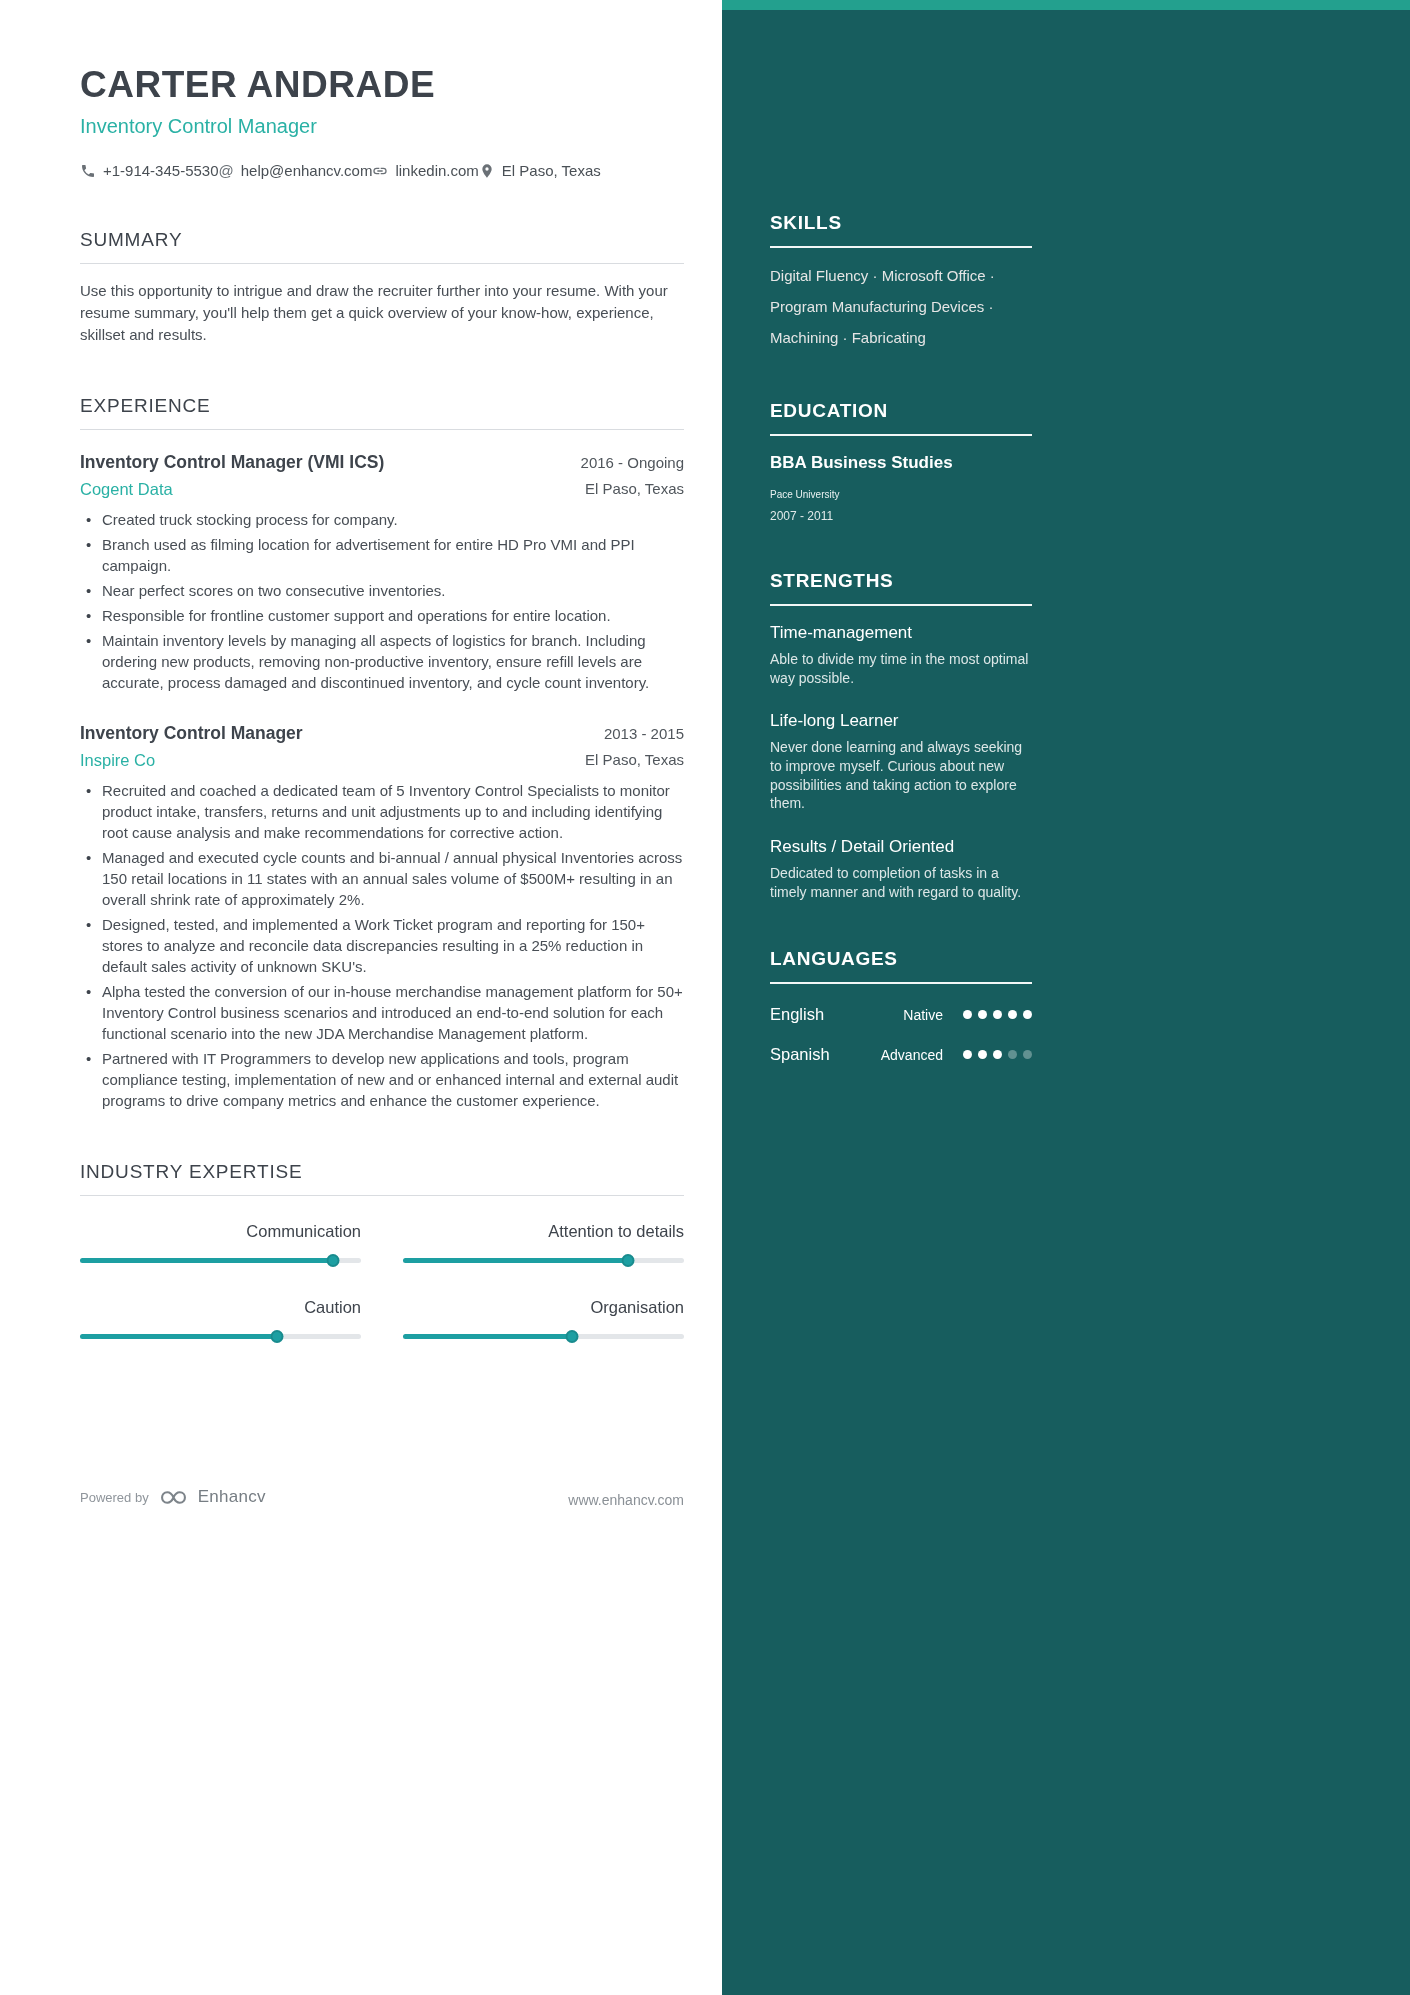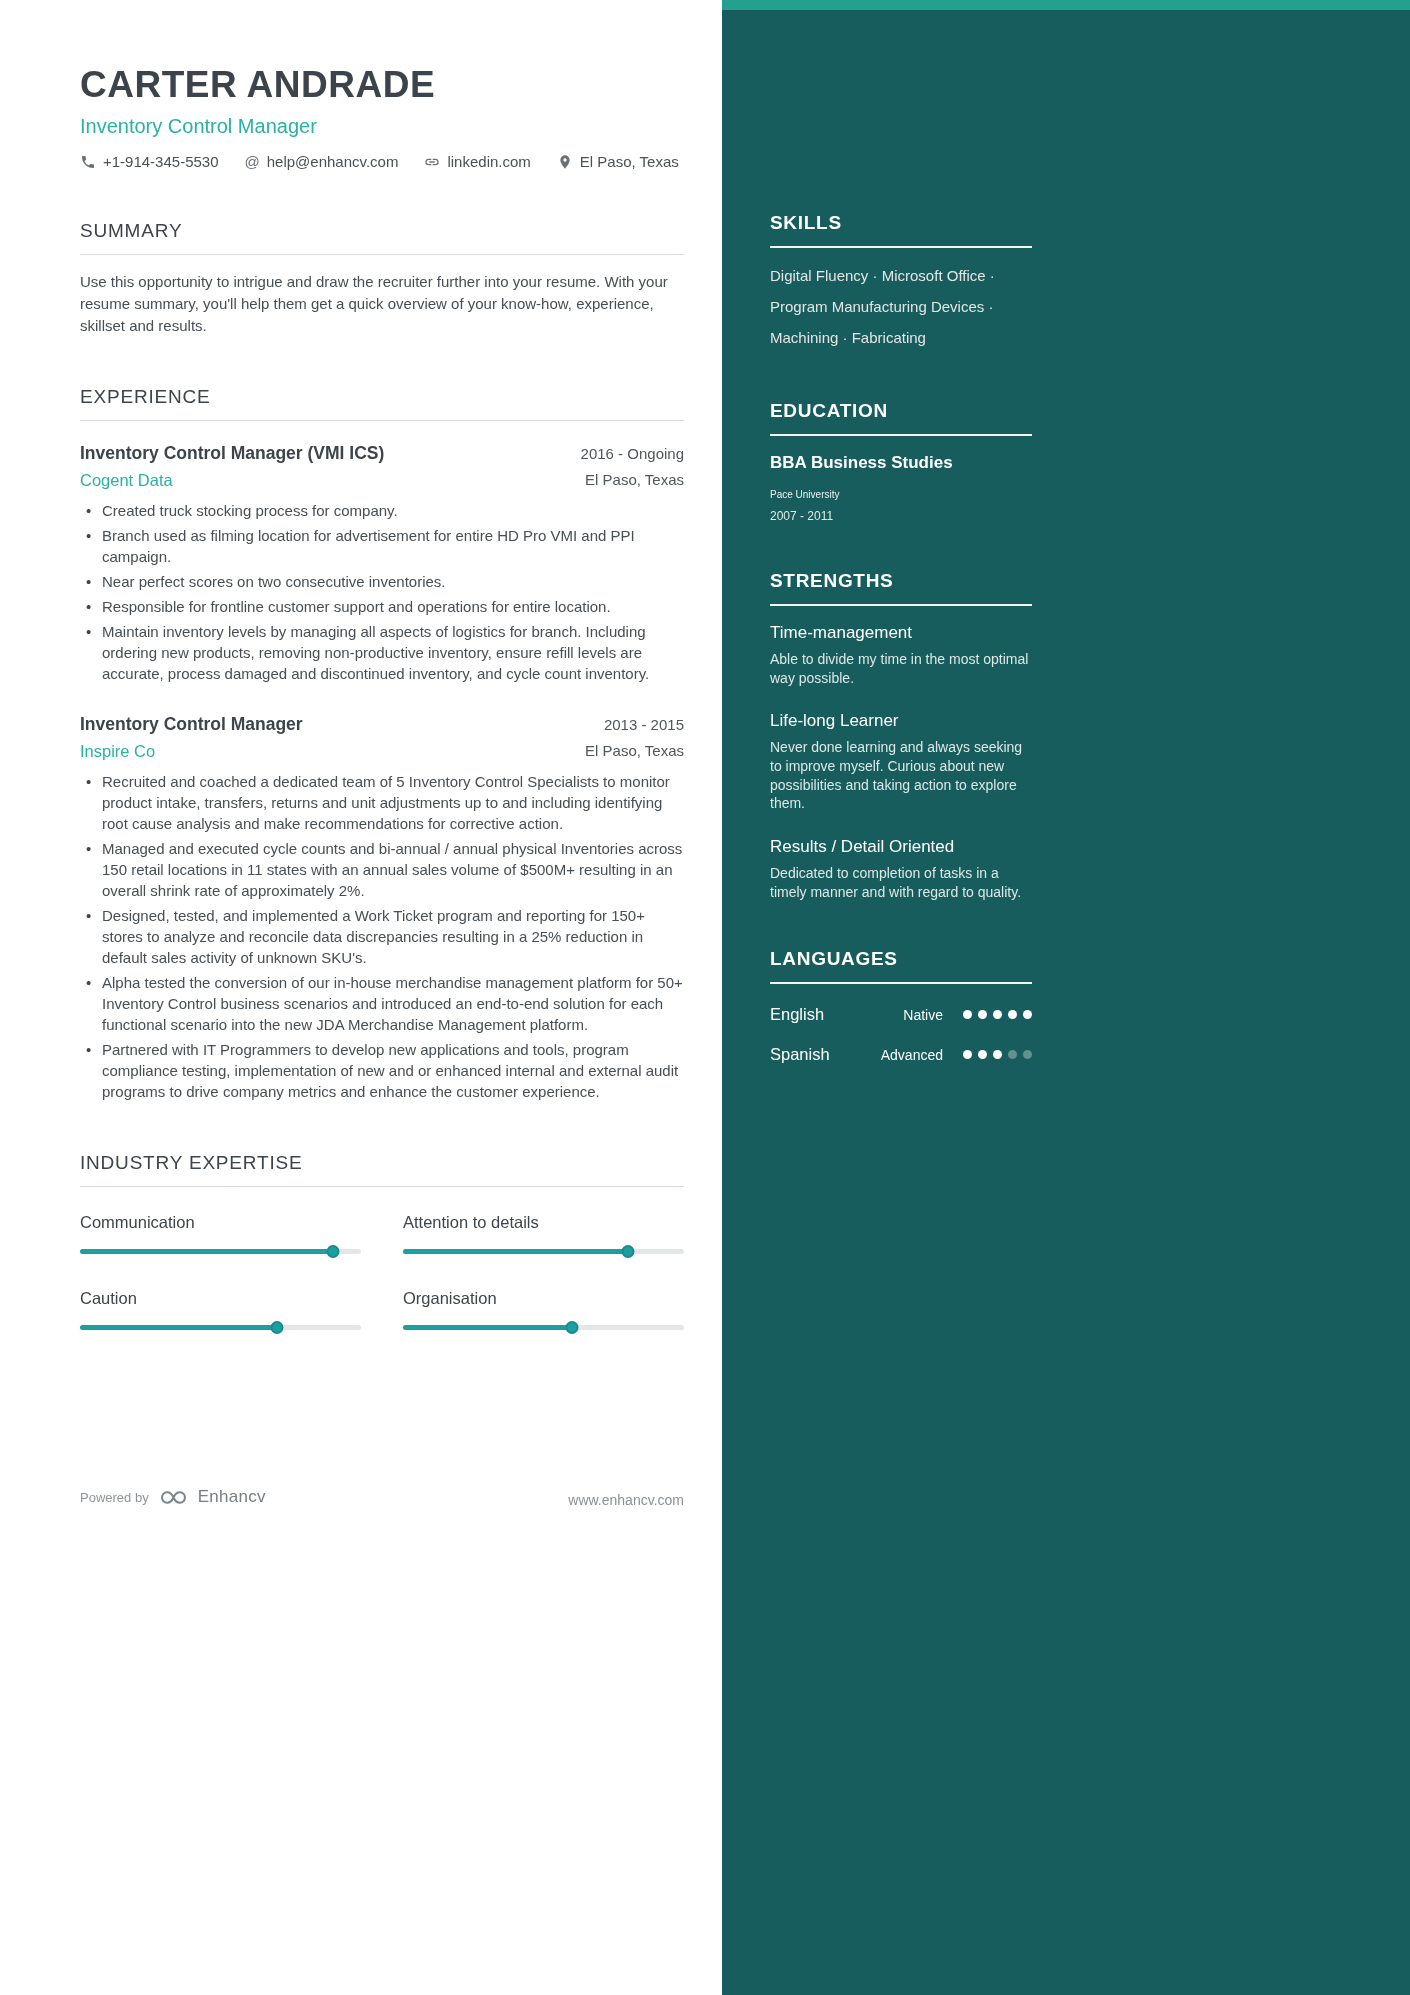--- a/index.html
+++ b/index.html
@@ -35,21 +35,21 @@
   .lang-name{font-size:16.5px;color:#ffffff;}
   .lang-level{margin-left:auto;font-size:14px;color:#ffffff;margin-right:20px;}
   .lang-dots{display:flex;gap:6px;align-items:center;}
   .dot{width:9px;height:9px;border-radius:50%;background:rgba(255,255,255,.32);display:inline-block;}
   .dot.filled{background:#ffffff;}
 
   
   .left-col{position:absolute;top:0;left:0;width:722px;padding:64px 38px 0 80px;}
   .name{margin:0;font-size:37px;font-weight:700;letter-spacing:.5px;color:var(--ink);}
   .job-title{margin-top:9px;font-size:20px;color:var(--accent);}
-  .contact-row{display:flex;gap:26px;margin-top:15px;font-size:15px;color:#4a5056;align-items:center;flex-wrap:wrap;}
+  .contact-row{display:flex;margin-top:24px;font-size:15px;color:#4a5056;align-items:center;flex-wrap:wrap;}
   .contact-item{display:flex;align-items:center;gap:7px;}
   .icon{width:16px;height:16px;color:#6a7076;flex:0 0 auto;}
   .icon svg{display:block;width:100%;height:100%;fill:currentColor;}
   .at-glyph{font-size:15px;color:#6a7076;line-height:1;}
   .section{margin-top:50px;}
   .section-header{margin:0;font-size:19px;font-weight:500;letter-spacing:.8px;color:var(--ink);
                   padding-bottom:12px;border-bottom:1px solid var(--rule);}
   .summary-text{margin:16px 0 0;font-size:15px;line-height:1.45;color:var(--body-text);}
   .job{margin-top:22px;}
   .job + .job{margin-top:30px;}
@@ -58,21 +58,21 @@
   .job-dates{font-size:15px;color:var(--muted);}
   .job-sub{display:flex;justify-content:space-between;align-items:flex-start;margin-top:7px;}
   .job-company{font-size:16.5px;font-weight:500;color:var(--accent);}
   .job-loc{font-size:15px;color:var(--muted);}
   .bullets{margin:10px 0 0;padding:0;list-style:none;}
   .bullets li{position:relative;padding-left:22px;font-size:15px;line-height:1.4;
               color:var(--body-text);margin-top:4px;}
   .bullets li::before{content:"•";position:absolute;left:6px;top:0;color:#3e444c;}
 
   .exp-grid{display:grid;grid-template-columns:1fr 1fr;column-gap:42px;row-gap:30px;margin-top:26px;}
-  .exp-label{font-size:16.5px;color:#3e444c;}
+  .exp-label{font-size:16.5px;color:#3e444c;text-align:right;}
   .slider{position:relative;height:15px;margin-top:12px;}
   .slider-track{position:absolute;top:5px;left:0;right:0;height:5px;border-radius:3px;background:#e3e6e9;}
   .slider-fill{position:absolute;top:5px;left:0;height:5px;border-radius:3px;background:var(--slider);width:0;}
   .slider-knob{position:absolute;top:1px;left:0;width:13px;height:13px;border-radius:50%;
                background:var(--slider);transform:translateX(-50%);
                box-shadow:inset 0 0 0 2px rgba(0,0,0,.12);}
 
   
   .footer-left{position:absolute;left:80px;top:1487px;display:flex;align-items:center;gap:11px;}
   .powered-by{font-size:13px;color:#8f959b;}

